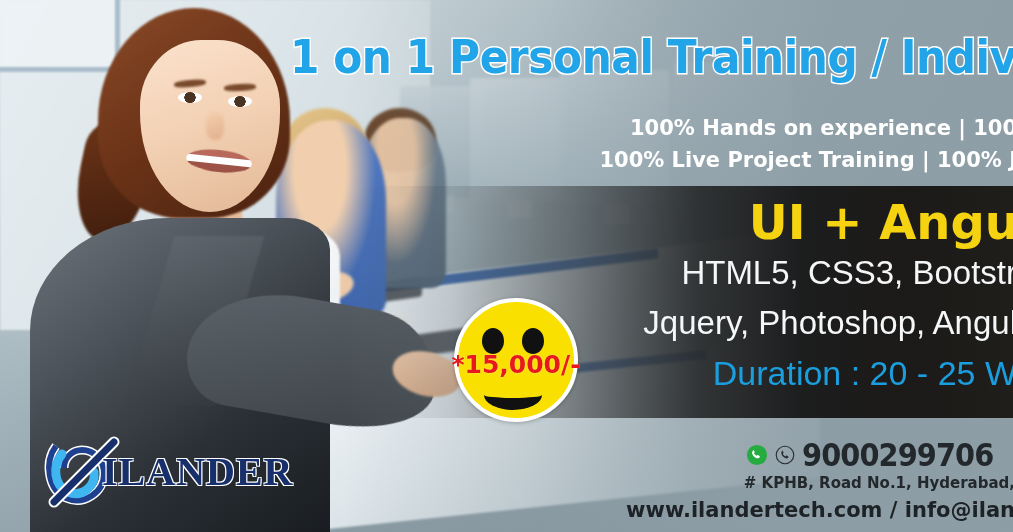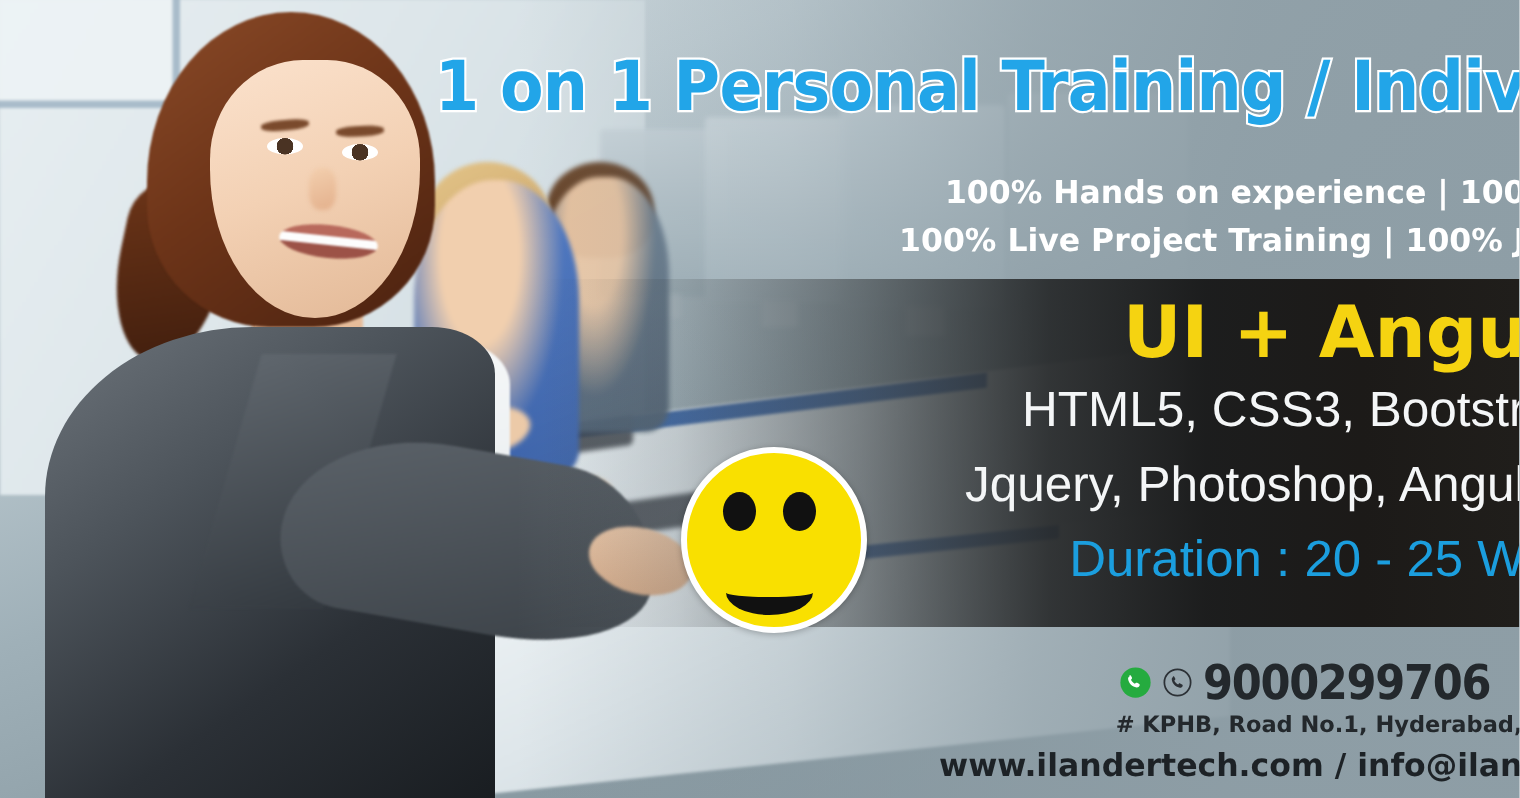--- a/index.html
+++ b/index.html
@@ -341,22 +341,33 @@
 
   <div class="tech-line tech-1">HTML5, CSS3, Bootstr</div>
   <div class="tech-line tech-2">Jquery, Photoshop, Angul</div>
 
   <div class="duration">Duration : 20 - 25 W</div>
 
   <div class="smiley">
     <div class="sm-eye sm-eye-l"></div>
     <div class="sm-eye sm-eye-r"></div>
     <div class="sm-mouth"></div>
+    <div class="price">*15,000/-</div>
   </div>
 
+  <div class="logo">
+    <svg class="logo-mark" viewBox="0 0 80 74">
+      <path d="M14 12 C2 28 6 56 24 64 C42 72 62 58 62 40 C62 26 52 16 40 16 C30 16 22 24 22 34" fill="none" stroke="#ffffff" stroke-width="9"></path>
+      <path d="M14 12 C2 28 6 56 24 64 C42 72 62 58 62 40 C62 26 52 16 40 16 C30 16 22 24 22 34" fill="none" stroke="#1f3f8f" stroke-width="6"></path>
+      <path d="M20 20 C10 32 12 52 26 58 C40 64 54 52 52 38" fill="none" stroke="#3fb6ef" stroke-width="9" stroke-linecap="round"></path>
+      <path d="M72 8 L12 68" stroke="#ffffff" stroke-width="11" stroke-linecap="round"></path>
+      <path d="M72 8 L12 68" stroke="#17306b" stroke-width="7" stroke-linecap="round"></path>
+    </svg>
+    <div class="logo-text">ILANDER</div>
+  </div>
 
   <div class="contact-row">
     <svg class="wa-icon" viewBox="0 0 24 24">
       <circle cx="12" cy="12" r="11" fill="#25ab3f"></circle>
       <path d="M7.4 6.6c.5-.2 1 0 1.3.5l.7 1.3c.2.4.1.8-.2 1.1l-.5.5c.6 1.3 1.6 2.3 2.9 2.9l.5-.5c.3-.3.7-.4 1.1-.2l1.3.7c.5.3.7.8.5 1.3-.3.9-1.2 1.5-2.2 1.4-3.1-.3-5.8-3-6.2-6.1-.1-1 .5-1.9 1.4-2.2z" fill="#fff"></path>
       <path d="M5.5 18.5l.9-2.6 2 1.2z" fill="#25ab3f"></path>
     </svg>
     <svg class="ph-icon" viewBox="0 0 24 24">
       <circle cx="12" cy="12" r="10.5" fill="none" stroke="#2c3136" stroke-width="1.4"></circle>
       <path d="M8.2 6.8c.5-.2 1 0 1.2.5l.8 1.5c.2.4.1.8-.2 1.1l-.6.5c.6 1.4 1.7 2.5 3.1 3.1l.5-.6c.3-.3.7-.4 1.1-.2l1.5.8c.5.2.7.7.5 1.2-.3.9-1.2 1.5-2.2 1.4-3.3-.4-6.1-3.2-6.5-6.5-.1-1 .5-1.9 1.4-2.2z" fill="#2c3136"></path>

